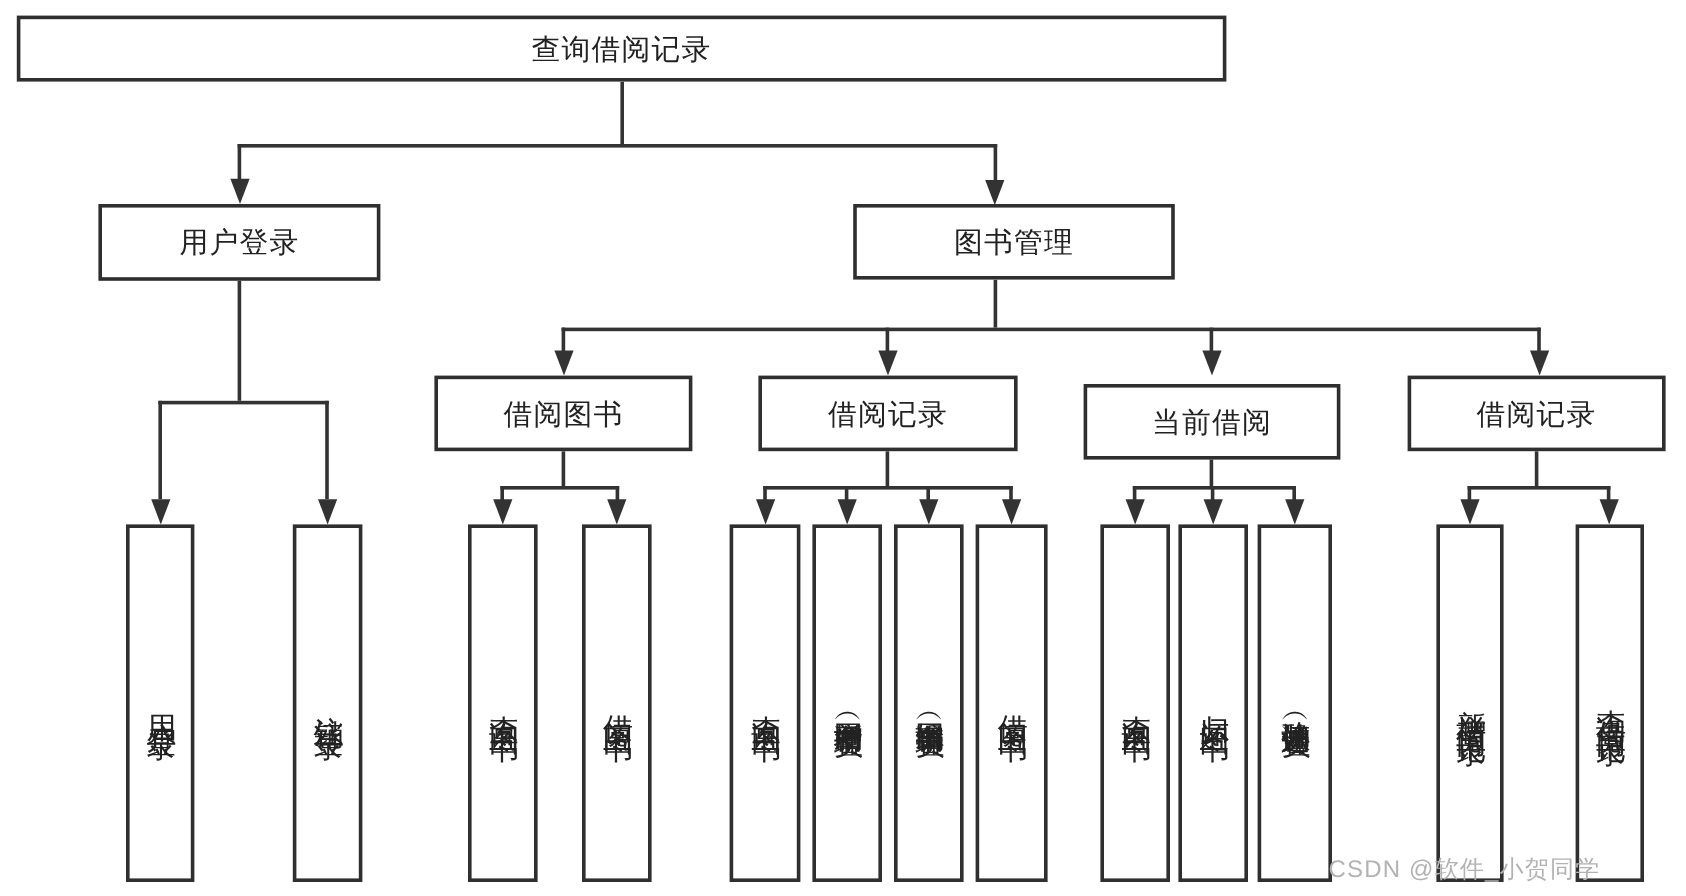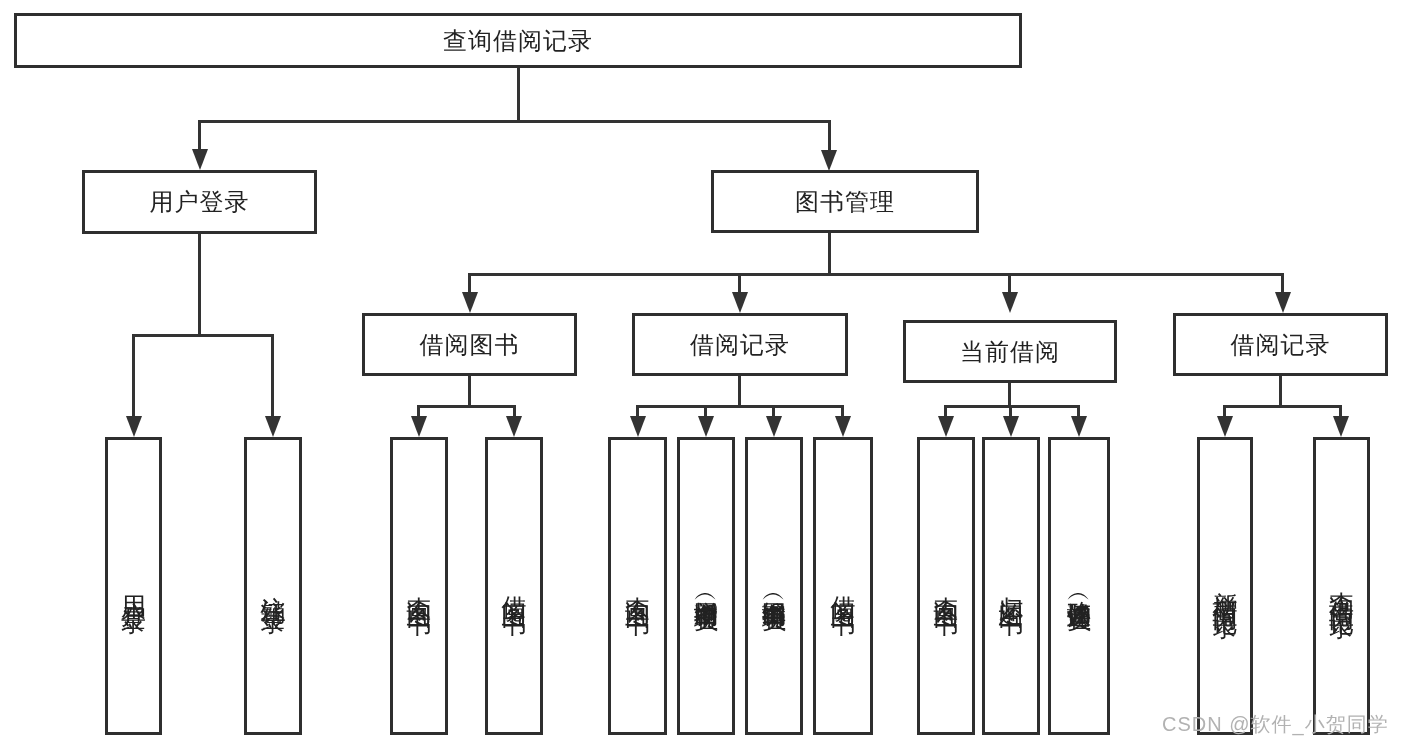--- a/index.html
+++ b/index.html
@@ -20,21 +20,21 @@
   .leaf.tight span{font-size:24px;letter-spacing:1px;}
   .vline,.hline{position:absolute;background:#333333;z-index:1;}
   .vline{width:3px;}
   .hline{height:3px;}
   .arrow{
     position:absolute;width:0;height:0;z-index:1;
     border-left:8px solid transparent;border-right:8px solid transparent;
     border-top:21px solid #333333;
   }
   .watermark{
-    position:absolute;left:1162px;top:711px;z-index:3;
+    position:absolute;left:1107px;top:711px;z-index:3;
     font-size:20px;color:#b2b2b2;letter-spacing:1px;white-space:nowrap;
   }
 </style>
 </head>
 <body>
 
 <div class="canvas">
 
   <div class="node h" style="left:14px;top:13px;width:1008px;height:55px">
     <span>查询借阅记录</span>

